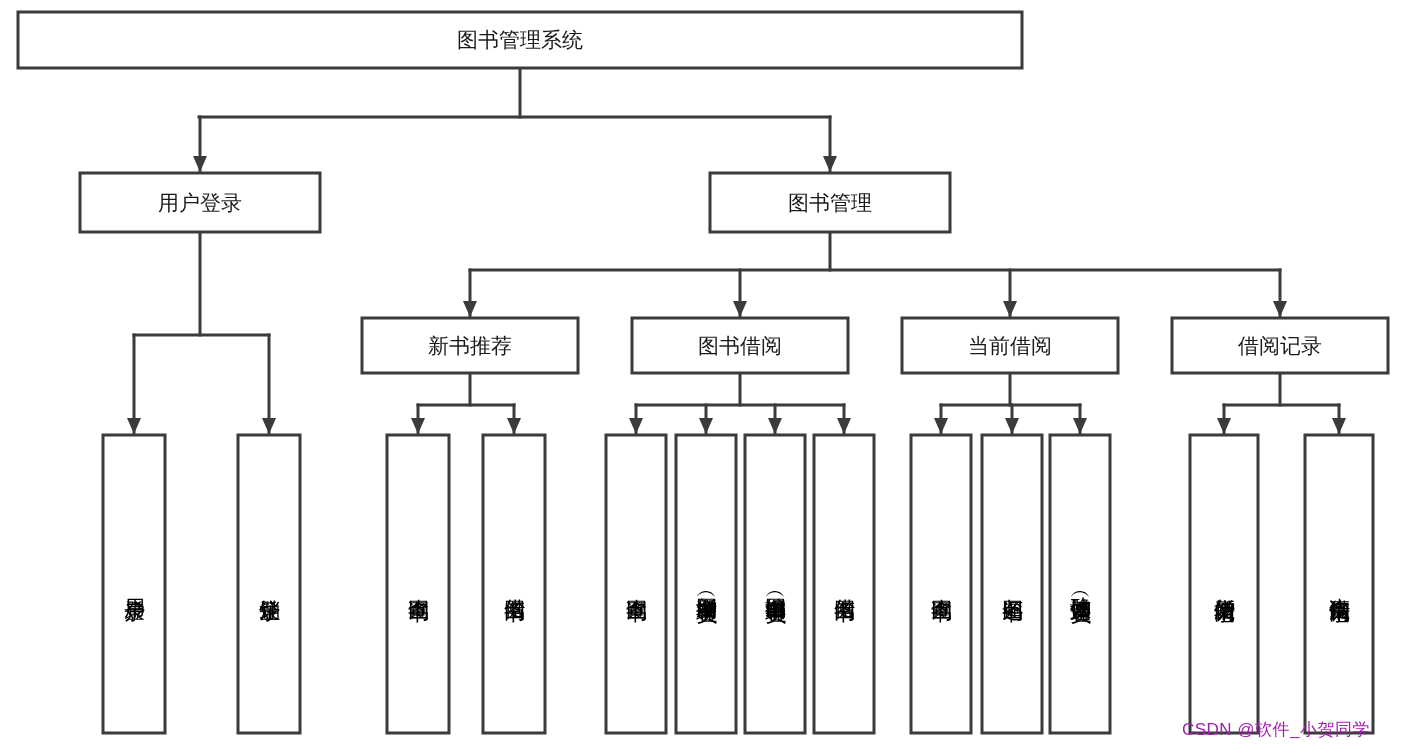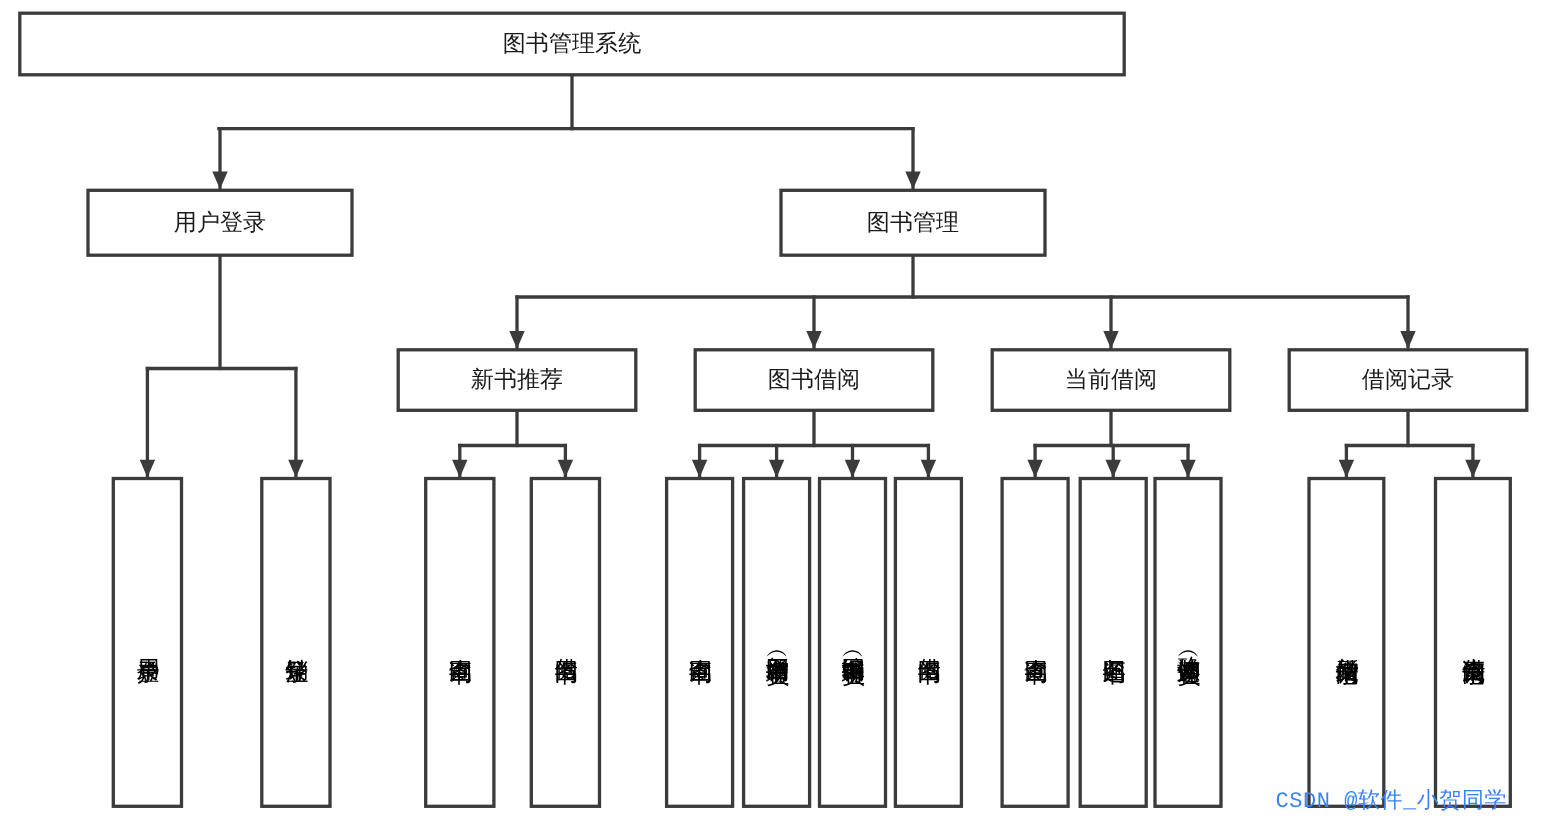--- a/index.html
+++ b/index.html
@@ -63,23 +63,23 @@
     position: absolute;
     display: flex;
     align-items: center;
     justify-content: center;
     pointer-events: none;
   }
   .watermark {
     position: absolute;
     right: 8px;
     bottom: 6px;
-    font-family: Liberation Mono, monospace;
-    font-size: 20px;
-    color: #3b82f6;
+    font-family: Liberation Sans, sans-serif;
+    font-size: 17px;
+    color: #a21caf;
     white-space: nowrap;
     letter-spacing: 0.5px;
   }
 </style>
 </head>
 <body>
 
 <div id="diagram-root">
 
   <svg id="tree-svg" viewBox="0 0 1405 747">

